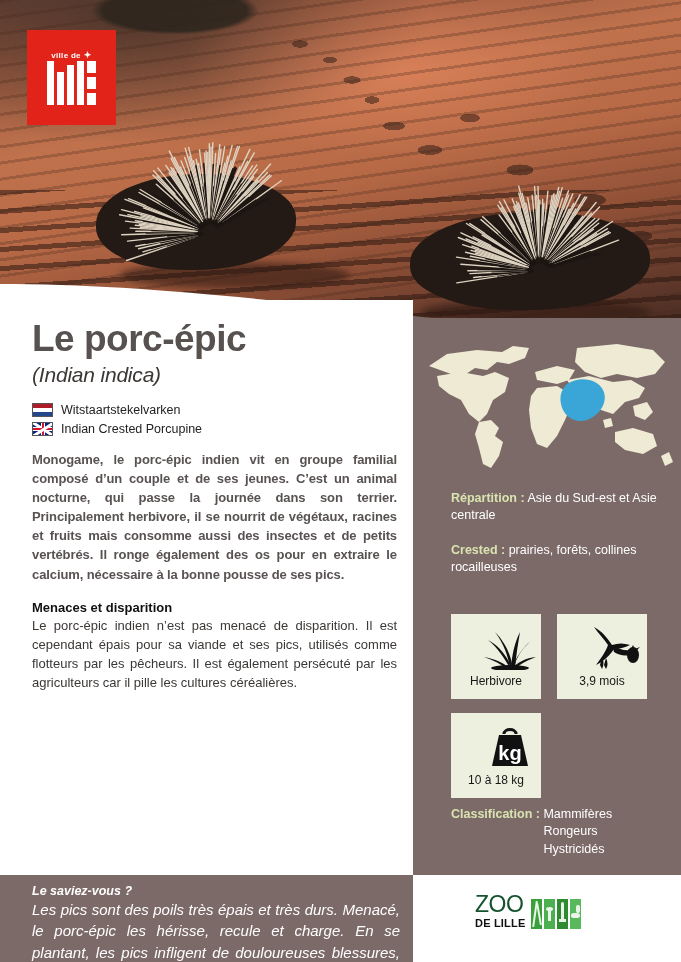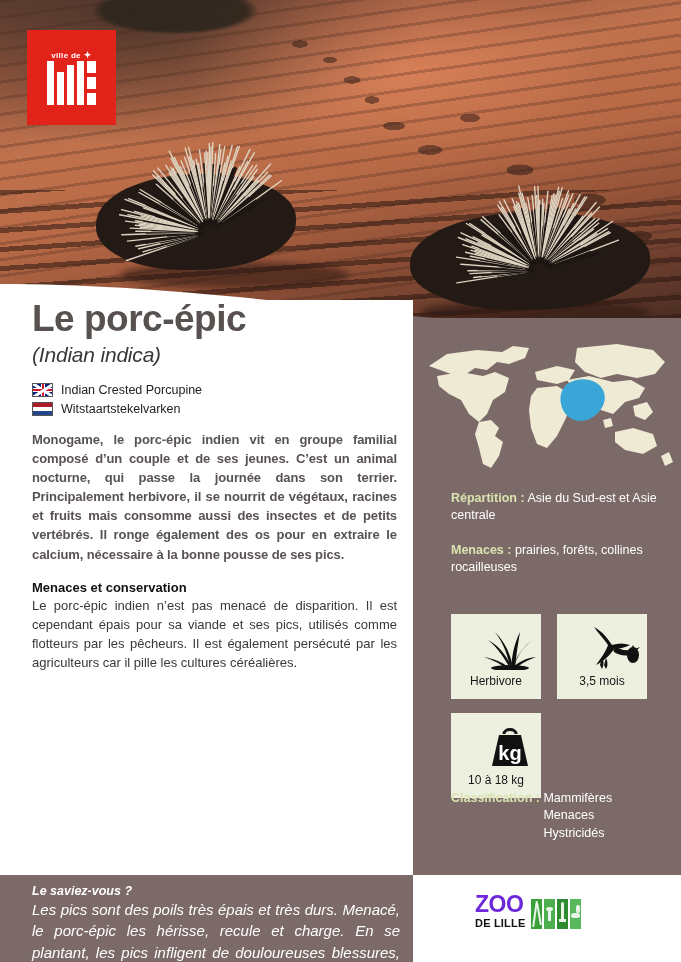--- a/index.html
+++ b/index.html
@@ -69,21 +69,21 @@
   .logo-lille .bars i { display:block; background:#fff; width:7px; }
   .logo-lille .bars i.b1{height:44px}
   .logo-lille .bars i.b2{height:33px}
   .logo-lille .bars i.b3{height:40px}
   .logo-lille .bars i.b4{height:44px}
   .logo-lille .eblock{ width:9px; height:44px; background:
      linear-gradient(#fff 0 12px, transparent 12px 16px, #fff 16px 28px, transparent 28px 32px, #fff 32px 44px); }
 
   
   .left-panel { position:absolute; left:0; top:300px; width:413px; height:575px; background:#ffffff; }
-  .content { position:absolute; left:32px; top:0; width:365px; }
+  .content { position:absolute; left:32px; top:20px; width:365px; }
   h1.title { font-size:37px; font-weight:bold; color:#575150; letter-spacing:-.5px; line-height:1.05; }
   .latin { font-size:21px; font-style:italic; color:#3a3735; margin-top:4px; letter-spacing:-.2px;}
   .names { margin-top:16px; }
   .name-row { display:flex; align-items:center; gap:8px; margin-bottom:5px; }
   .flag { width:21px; height:14px; border:1px solid #555; flex:none; position:relative; overflow:hidden;}
   .flag-nl { background:linear-gradient(#ae1c28 0 33.33%, #ffffff 33.33% 66.66%, #21468b 66.66% 100%); }
   .flag-uk { background:#00247d; }
   .flag-uk:before, .flag-uk:after { content:""; position:absolute; left:-5px; top:5.5px; width:31px; height:3px; background:#fff; }
   .flag-uk:before { transform:rotate(33deg); }
   .flag-uk:after { transform:rotate(-33deg); }
@@ -104,33 +104,33 @@
   .map { position:absolute; left:4px; top:18px; width:262px; height:140px; }
   .repart { position:absolute; left:38px; top:172px; width:224px; font-size:12.5px; color:#ffffff; line-height:1.35; }
   .habit  { position:absolute; left:38px; top:224px; width:224px; font-size:12.5px; color:#ffffff; line-height:1.35; }
   .lbl { color:#d9e3b0; font-weight:bold; }
 
   .icons { position:absolute; left:38px; top:296px; width:184px; display:grid; grid-template-columns:90px 90px; gap:14px 16px; }
   .icon-box { width:90px; height:85px; background:#edefdf; display:flex; flex-direction:column; align-items:center; justify-content:flex-start; padding-top:6px; }
   .icon-art { height:53px; width:100%; display:flex; align-items:center; justify-content:center;padding-left:28px; }
   .icon-cap { font-size:12px; color:#171717; margin-top:1px; }
 
-  .classif { position:absolute; left:38px; top:472px; width:226px; font-size:12.5px; color:#fff; line-height:1.38; }
+  .classif { position:absolute; left:38px; top:488px; width:226px; font-size:12.5px; color:#fff; line-height:1.38; }
   .classif .vals { display:inline-block; vertical-align:top; }
 
   
   .footer-left { position:absolute; left:0; top:875px; width:413px; height:104px; background:#7c6a68; }
   .footer-left .inner { position:absolute; left:32px; top:9px; width:368px; color:#fff; font-style:italic; }
   .footer-left .fl-title { font-size:12.5px; font-weight:bold; margin-bottom:1px; }
   .footer-left .fl-text { font-size:15px; line-height:1.42; text-align:justify; }
 
   .footer-right { position:absolute; left:413px; top:875px; width:268px; height:80px; background:#fff; }
   .zoo-logo { position:absolute; left:62px; top:18px; display:flex; align-items:flex-end; gap:5px; }
   .zoo-words { line-height:1; }
-  .zoo-words .z1 { font-size:23px; font-weight:bold; color:#6d28d9; letter-spacing:-.5px; }
+  .zoo-words .z1 { font-size:23px; font-weight:normal; color:#14532d; letter-spacing:-.5px; }
   .zoo-words .z2 { font-size:11px; font-weight:bold; color:#111; letter-spacing:.2px; margin-top:2px;}
   .zoo-blocks { display:flex; gap:2px; height:30px; }
   .zb { width:11px; height:30px; position:relative; overflow:hidden; }
   .zb1 { background:#3aa03a; }
   .zb2 { background:#4caf50; }
   .zb3 { background:#2e8b30; }
   .zb4 { background:#58b95c; }
   .zb i { position:absolute; background:#eaf4e8; }
 </style>
 </head>
@@ -483,36 +483,36 @@
     </div>
   </div>
 
   <div class="left-panel">
     <div class="content">
       <h1 class="title">Le porc-épic</h1>
       <div class="latin">(Indian indica)</div>
 
       <div class="names">
         <div class="name-row">
+          <span class="flag flag-nl"></span>
+          <span class="name-label">Witstaartstekelvarken</span>
+        </div>
+        <div class="name-row">
           <span class="flag flag-uk">
             <span class="uk-cross-h"></span>
               <span class="uk-cross-v"></span>
             <span class="uk-cross-h2"></span>
               <span class="uk-cross-v2"></span>
           </span>
           <span class="name-label">Indian Crested Porcupine</span>
         </div>
-        <div class="name-row">
-          <span class="flag flag-nl"></span>
-          <span class="name-label">Witstaartstekelvarken</span>
-        </div>
       </div>
 
       <p class="para bold">Monogame, le porc-épic indien vit en groupe familial composé d’un couple et de ses jeunes. C’est un animal nocturne, qui passe la journée dans son terrier. Principalement herbivore, il se nourrit de végétaux, racines et fruits mais consomme aussi des insectes et de petits vertébrés. Il ronge également des os pour en extraire le calcium, nécessaire à la bonne pousse de ses pics.</p>
-      <h3 class="sub">Menaces et conservation</h3>
+      <h3 class="sub">Menaces et disparition</h3>
       <p class="para">Le porc-épic indien n’est pas menacé de disparition. Il est cependant épais pour sa viande et ses pics, utilisés comme flotteurs par les pêcheurs. Il est également persécuté par les agriculteurs car il pille les cultures céréalières.</p>
     </div>
   </div>
 
   <div class="right-panel">
 
     <svg class="map" viewBox="0 0 262 140">
       <g fill="#efead4" stroke="none">
         <path d="M12,30 L30,18 L60,14 L85,16 L96,10 L112,12 L108,22 L92,28 L80,26 L70,34 L58,32 L46,40 L34,38 Z"></path>
         <path d="M20,40 L44,36 L66,40 L78,36 L92,42 L88,56 L76,64 L70,78 L62,86 L52,78 L44,64 L32,58 L22,50 Z"></path>
@@ -528,21 +528,21 @@
       </g>
       <path d="M150,48 C162,40 180,42 186,54 C192,66 182,80 170,84 C158,88 146,80 144,68 C142,58 146,52 150,48 Z" fill="#3aa6d8"></path>
     </svg>
 
     <div class="repart">
       <span class="lbl">Répartition :</span>
       <span>Asie du Sud-est et Asie centrale</span>
     </div>
 
     <div class="habit">
-      <span class="lbl">Menaces :</span>
+      <span class="lbl">Crested :</span>
       <span>prairies, forêts, collines rocailleuses</span>
     </div>
 
     <div class="icons">
 
       <div class="icon-box">
         <div class="icon-art">
           <svg width="56" height="46" viewBox="0 0 56 46">
             <g fill="#111">
               <path d="M28,44 C22,34 16,24 6,16 C14,20 22,28 27,38 Z"></path>
@@ -565,41 +565,41 @@
             <g fill="#111">
               <path d="M6,4 C14,8 20,16 24,22 C30,20 36,20 42,22 C38,24 32,26 26,26 C22,32 16,38 8,42 C14,34 18,28 20,22 C16,16 10,10 6,4 Z"></path>
               <path d="M24,22 C30,26 36,28 44,27 L52,24 L46,30 C40,34 32,33 26,29 Z"></path>
               <path d="M14,34 C16,38 16,42 14,46 L12,42 Z"></path>
               <path d="M18,35 C20,39 20,43 18,46 L16,42 Z"></path>
             </g>
             <ellipse cx="45" cy="32" rx="6" ry="8" fill="#111"></ellipse>
             <path d="M45,22 L49,30 L41,30 Z" fill="#111"></path>
           </svg>
         </div>
-        <div class="icon-cap">3,5 mois</div>
+        <div class="icon-cap">3,9 mois</div>
       </div>
 
       <div class="icon-box">
         <div class="icon-art">
           <svg width="48" height="48" viewBox="0 0 48 48">
             <path d="M18,12 C18,6 30,6 30,12" fill="none" stroke="#111" stroke-width="3"></path>
             <path d="M13,13 L35,13 L42,44 L6,44 Z" fill="#111"></path>
             <text x="24" y="38" font-family="Liberation Sans, sans-serif" font-size="20" font-weight="bold" fill="#fff" text-anchor="middle">kg</text>
           </svg>
         </div>
         <div class="icon-cap">10 à 18 kg</div>
       </div>
 
     </div>
 
     <div class="classif">
       <span class="lbl">Classification :</span>
       <span class="vals">
         <span>Mammifères</span><br>
-        <span style="margin-left:0">Menaces</span><br>
+        <span style="margin-left:0">Rongeurs</span><br>
         <span>Hystricidés</span>
       </span>
     </div>
   </div>
 
   <div class="footer-left">
     <div class="inner">
       <div class="fl-title">Le saviez-vous ?</div>
       <div class="fl-text">Les pics sont des poils très épais et très durs. Menacé, le porc-épic les hérisse, recule et charge. En se plantant, les pics infligent de douloureuses blessures, pouvant entraîner la mort.</div>
     </div>

